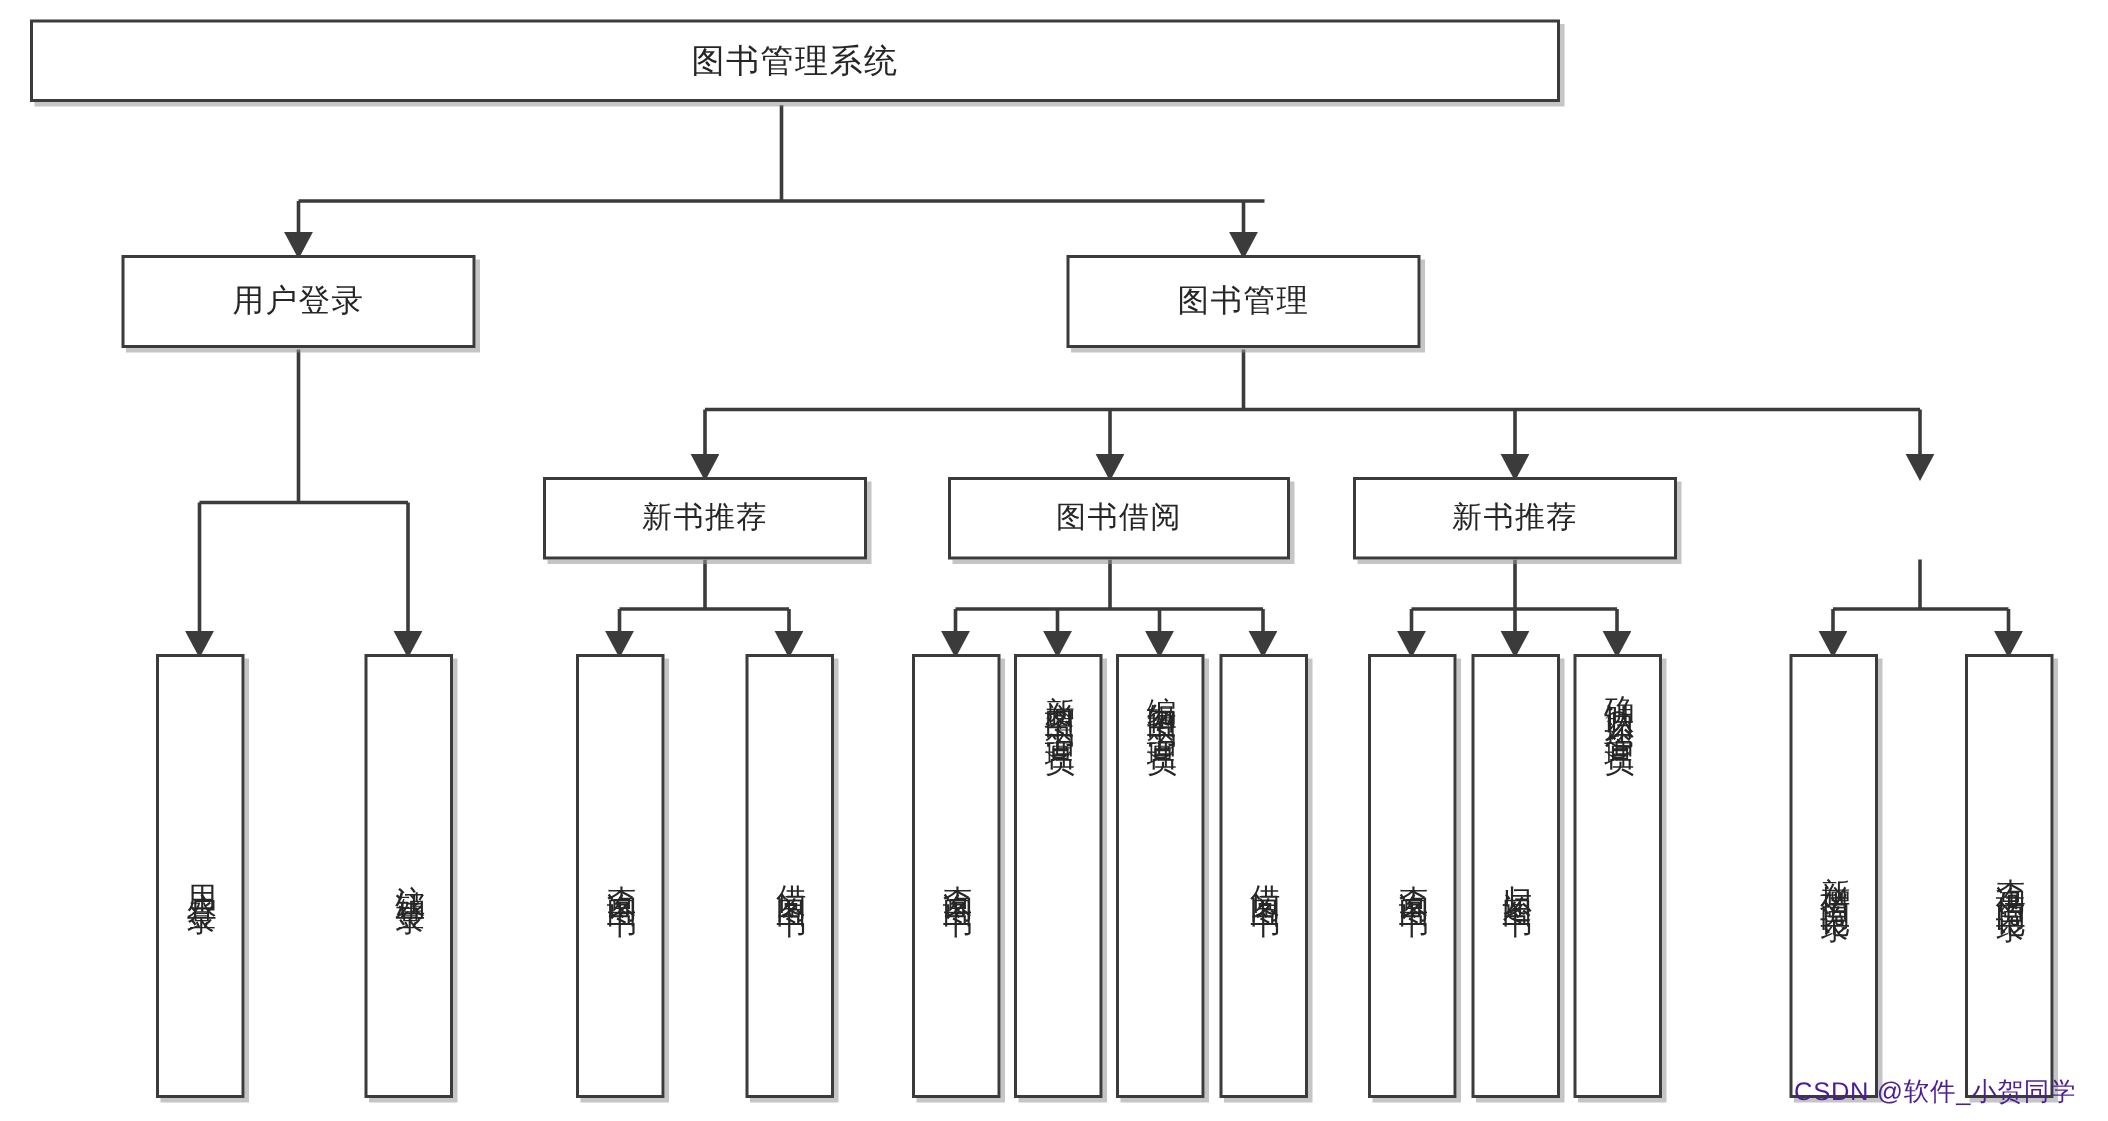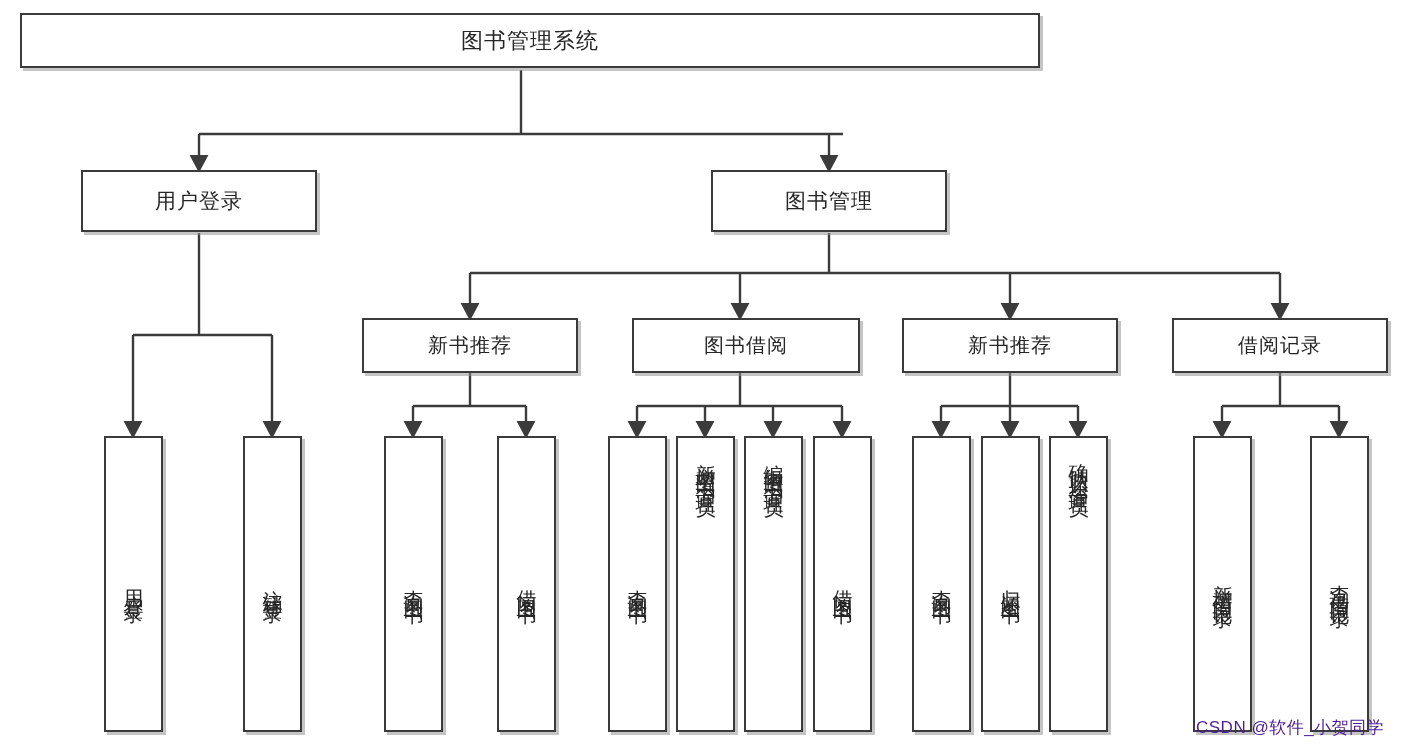--- a/index.html
+++ b/index.html
@@ -143,23 +143,20 @@
 
   <div class="node level3" style="left:362px; top:318px; width:216px; height:55px;">
     <span class="label">新书推荐</span>
   </div>
   <div class="node level3" style="left:632px; top:318px; width:228px; height:55px;">
     <span class="label">图书借阅</span>
   </div>
   <div class="node level3" style="left:902px; top:318px; width:216px; height:55px;">
     <span class="label">新书推荐</span>
   </div>
-  <div class="node level3" style="left:1172px; top:318px; width:216px; height:55px;">
-    <span class="label">借阅记录</span>
-  </div>
 
   <div class="node leaf short" style="left:104px; top:436px; width:59px; height:296px;">
     <span class="label">用户登录</span>
   </div>
   <div class="node leaf short" style="left:243px; top:436px; width:59px; height:296px;">
     <span class="label">注销登录</span>
   </div>
 
   <div class="node leaf short" style="left:384px; top:436px; width:59px; height:296px;">
     <span class="label">查询图书</span>

